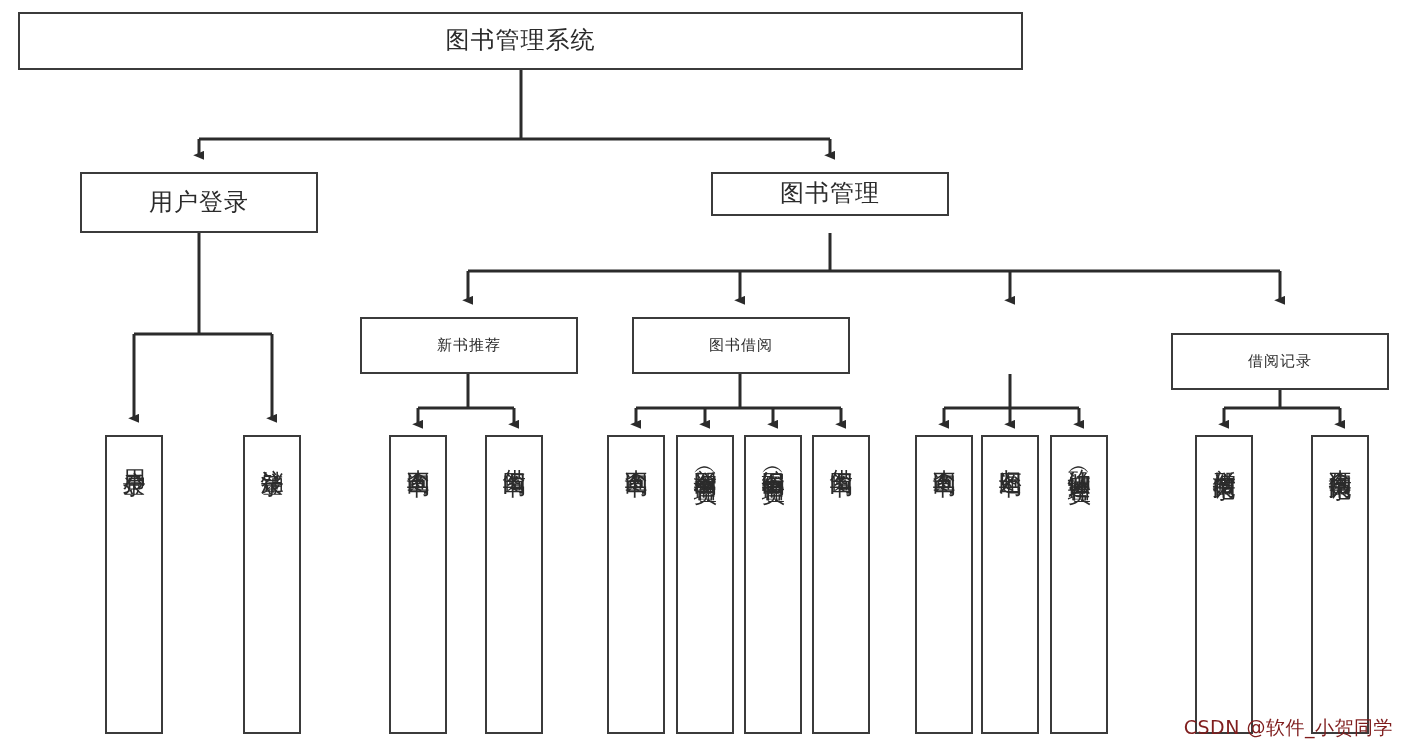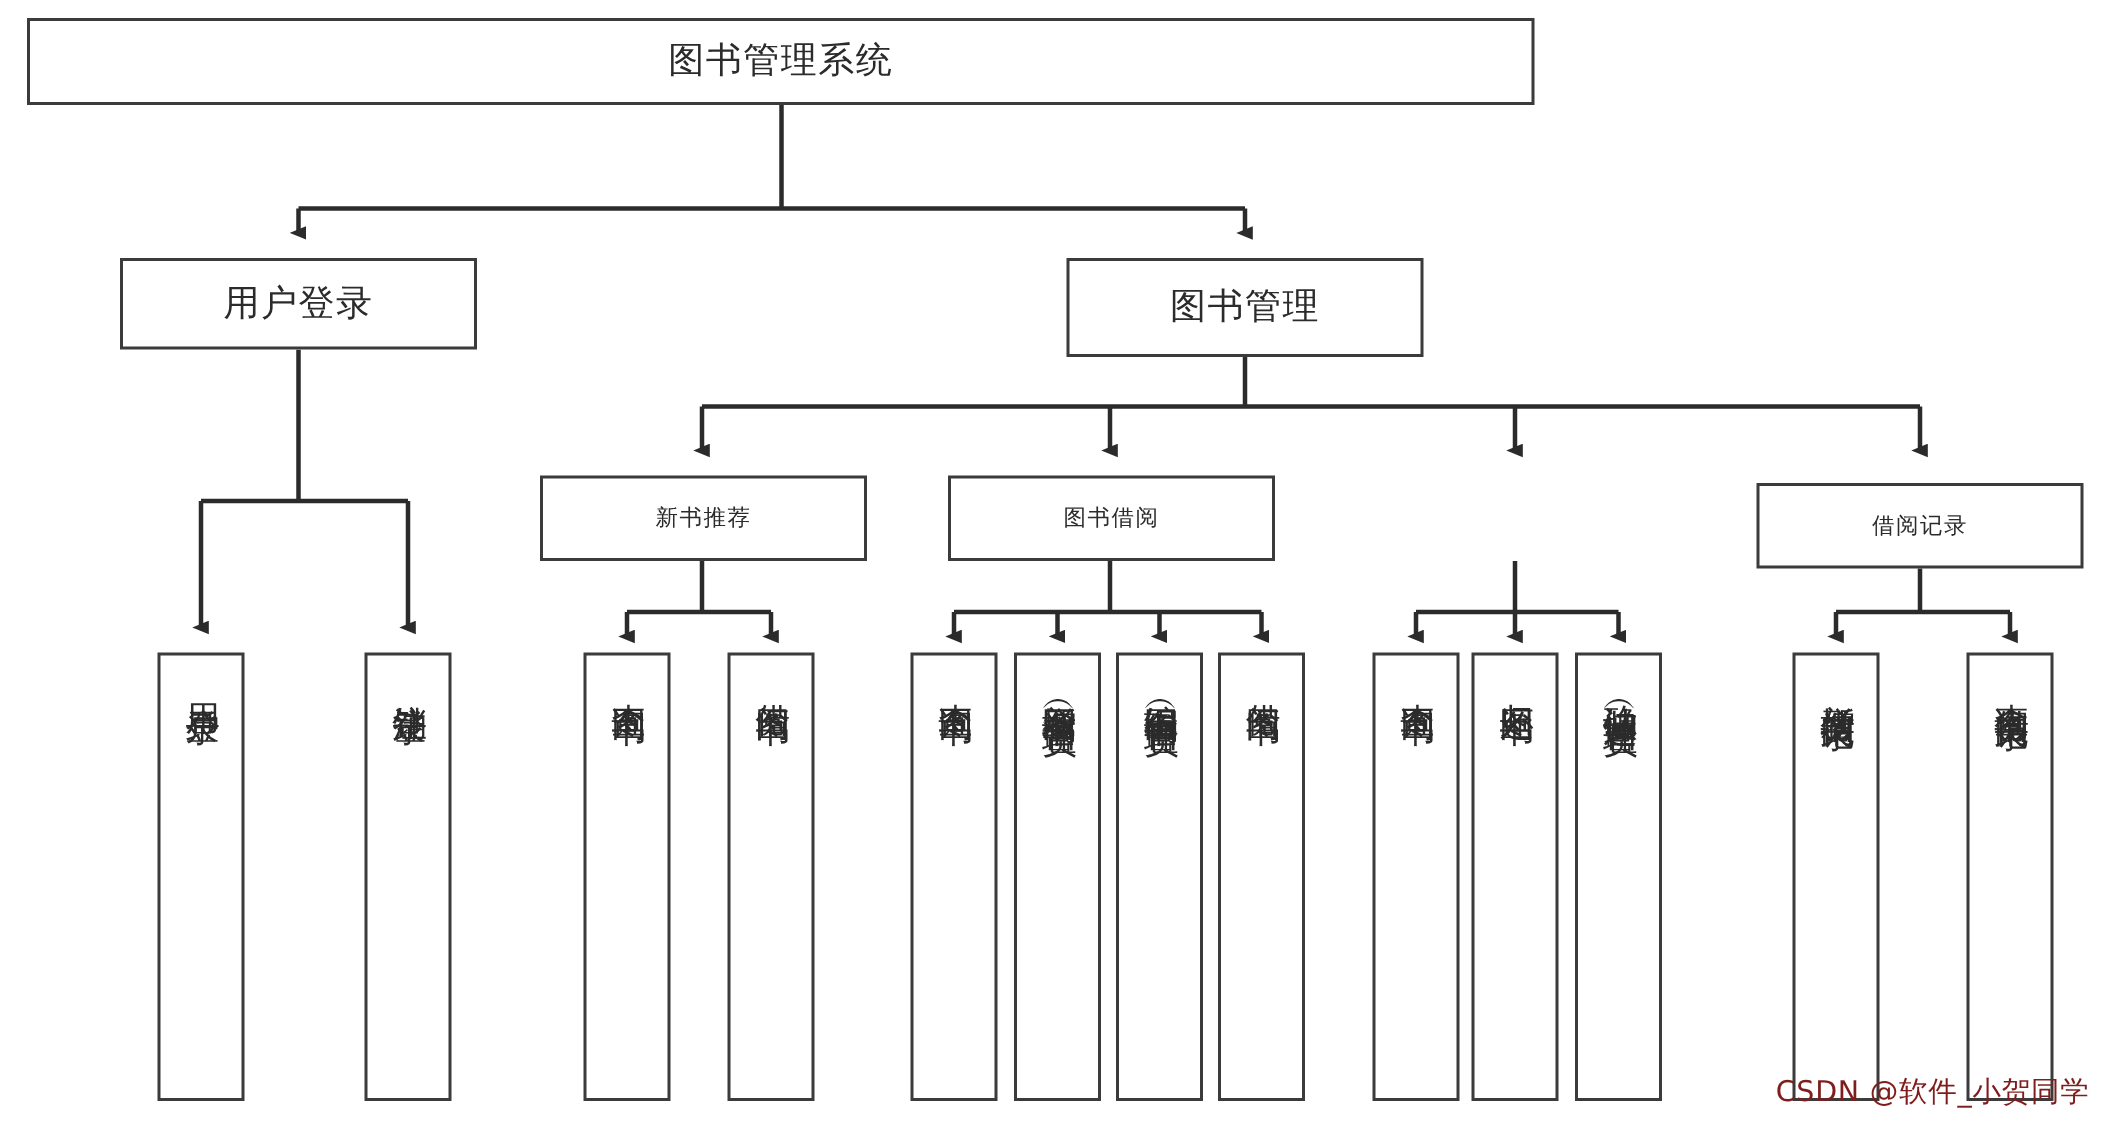--- a/index.html
+++ b/index.html
@@ -131,34 +131,34 @@
   </svg>
 
   <div class="node root" style="left:18px; top:12px; width:1005px; height:58px;">
     <span class="label">图书管理系统</span>
   </div>
 
   <div class="node lvl1" style="left:80px; top:172px; width:238px; height:61px;">
     <span class="label">用户登录</span>
   </div>
 
-  <div class="node lvl1" style="left:711px; top:172px; width:238px; height:66px;">
+  <div class="node lvl1" style="left:711px; top:172px; width:238px; height:44px;">
     <span class="label">图书管理</span>
   </div>
 
   <div class="node lvl2" style="left:360px; top:317px; width:218px; height:57px;">
     <span class="label">新书推荐</span>
   </div>
 
   <div class="node lvl2" style="left:632px; top:317px; width:218px; height:57px;">
     <span class="label">图书借阅</span>
   </div>
 
 
-  <div class="node lvl2" style="left:1171px; top:322px; width:218px; height:57px;">
+  <div class="node lvl2" style="left:1171px; top:333px; width:218px; height:57px;">
     <span class="label">借阅记录</span>
   </div>
 
   <div class="node vertical" style="left:105px; top:435px; width:58px; height:299px;">
     <span class="label">用户登录</span>
   </div>
   <div class="node vertical" style="left:243px; top:435px; width:58px; height:299px;">
     <span class="label">注销登录</span>
   </div>
 

